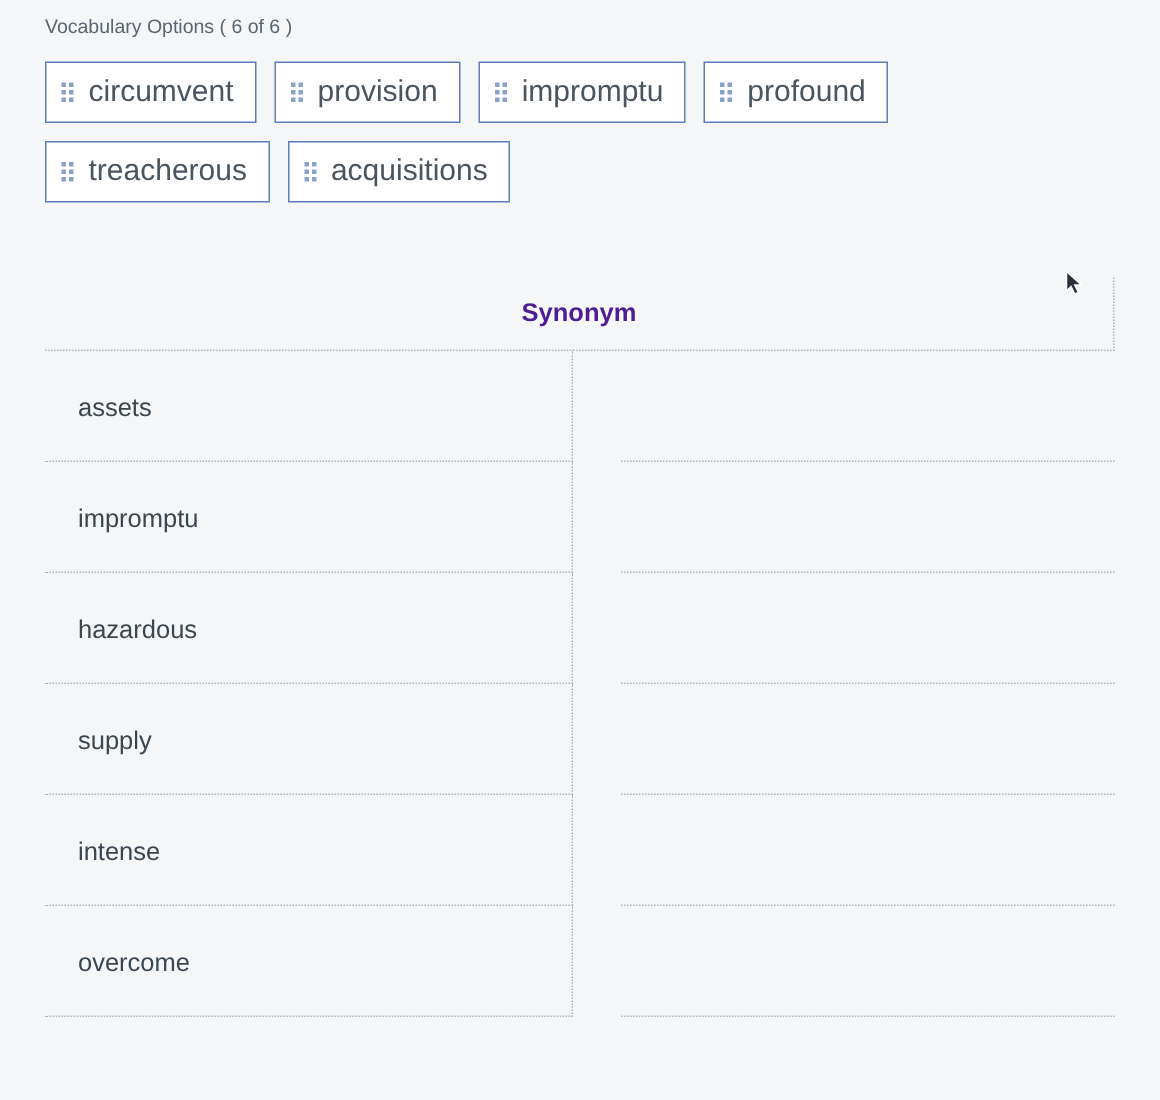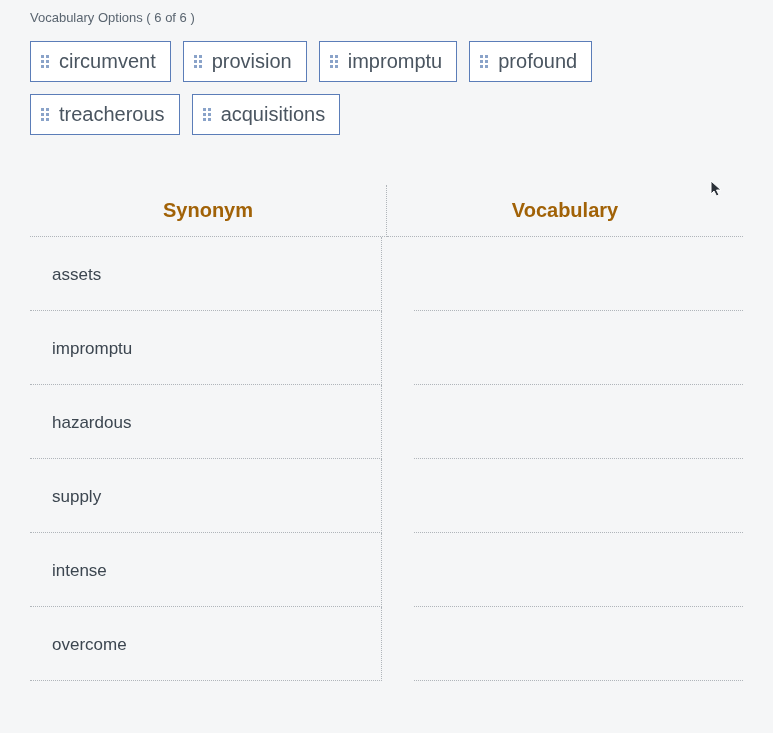--- a/index.html
+++ b/index.html
@@ -57,22 +57,22 @@
       width: 100%;
     }
     .header-row {
       display: flex;
       width: 100%;
     }
     .header-cell {
       flex: 1;
       text-align: center;
       font-weight: 700;
-      font-size: 20px;
-      color: #a16207;
+      font-size: 17px;
+      color: #4c1d95;
       padding: 14px 8px;
       border-bottom: 1px dotted #b0b5ba;
     }
     .header-cell.left {
       border-right: 1px dotted #b0b5ba;
     }
     .body-row {
       display: flex;
       width: 100%;
       min-height: 74px;
@@ -169,21 +169,20 @@
         <span></span>
         <span></span>
       </div>
     <span>acquisitions</span>
   </div>
 </div>
 
 <div class="table-section">
   <div class="header-row">
     <div class="header-cell left">Synonym</div>
-    <div class="header-cell">Vocabulary</div>
   </div>
 
   <div class="body-row">
     <div class="syn-cell">assets</div>
     <div class="vocab-cell"></div>
   </div>
   <div class="body-row">
     <div class="syn-cell">impromptu</div>
     <div class="vocab-cell"></div>
   </div>

